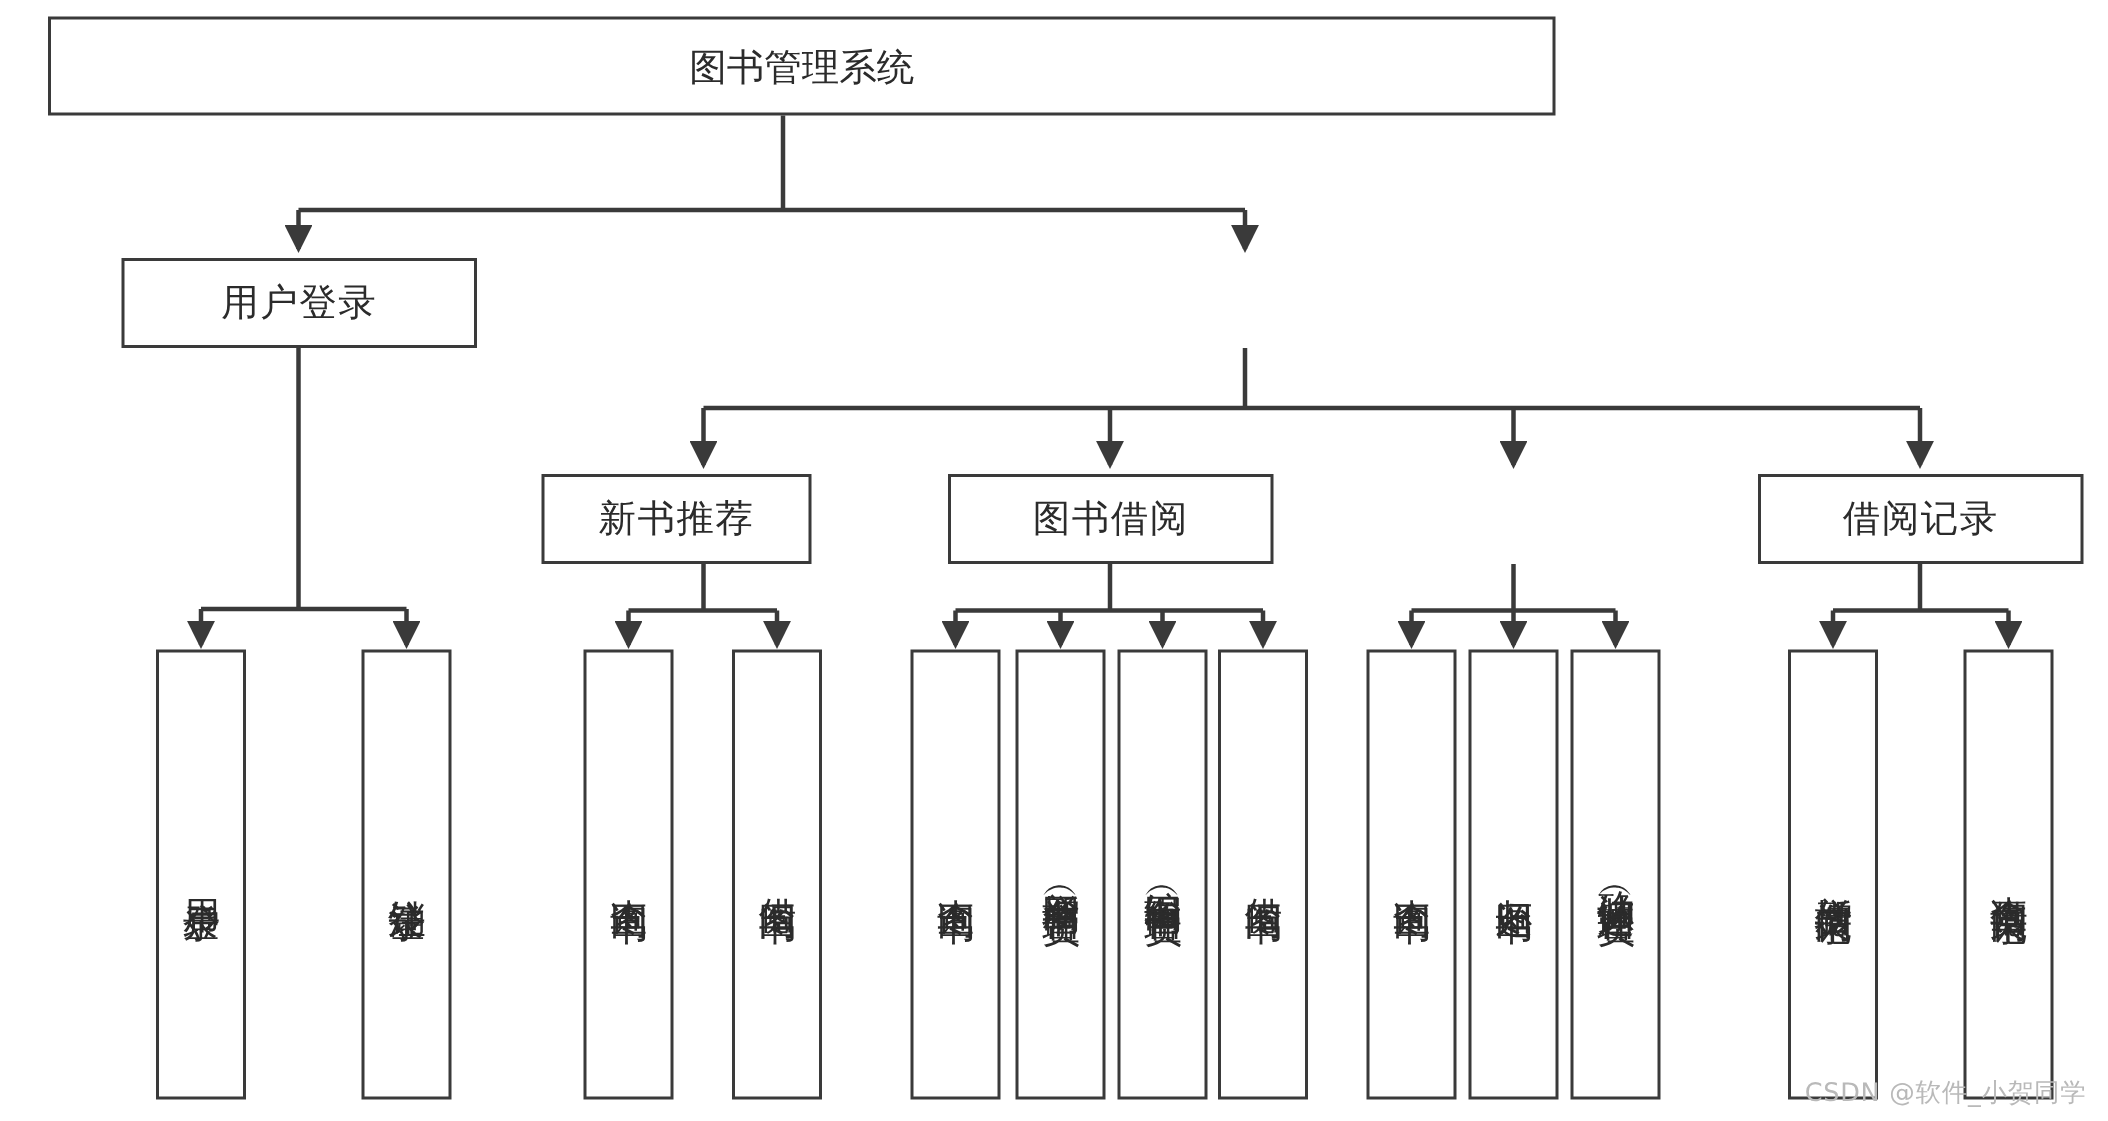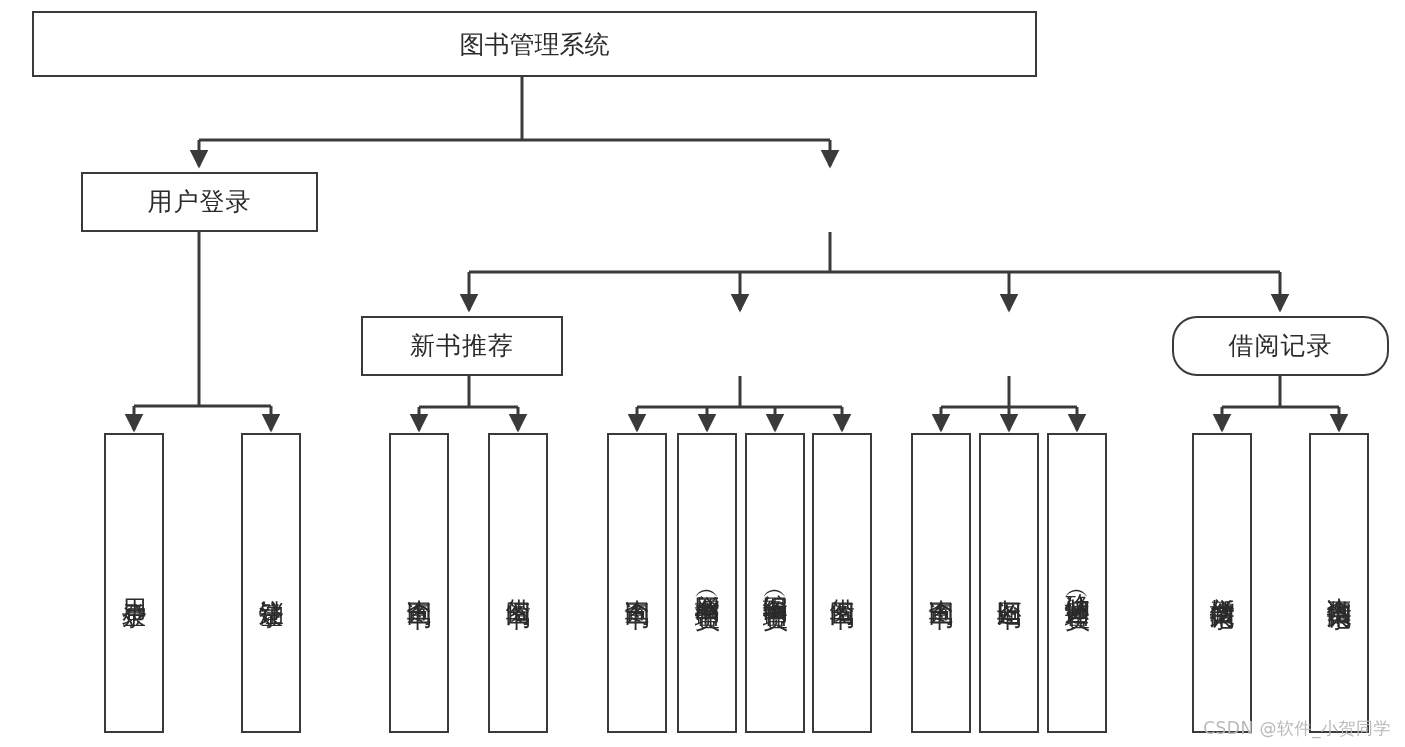--- a/index.html
+++ b/index.html
@@ -120,22 +120,23 @@
       <path d="M 1222 407 L 1339 407"></path>
       <path d="M 1222 407 L 1222 430" marker-end="url(#arrow)"></path>
       <path d="M 1339 407 L 1339 430" marker-end="url(#arrow)"></path>
     </g>
   </svg>
 
   <div class="node root" style="left:20px; top:11px; width:1005px; height:66px;margin-left:12px;">图书管理系统</div>
 
   <div class="node h" style="left:81px; top:172px; width:237px; height:60px;">用户登录</div>
 
-  <div class="node h" style="left:361px; top:316px; width:202px; height:60px;">新书推荐</div>
-  <div class="node h" style="left:1172px; top:316px; width:217px; height:60px;border-radius:25px;">借阅记录</div>
+  <div class="node h" style="left:361px; top:316px; width:180px; height:60px;">新书推荐</div>
+  <div class="node h" style="left:632px; top:316px; width:217px; height:60px;">图书借阅</div>
+  <div class="node h" style="left:1172px; top:316px; width:217px; height:60px;">借阅记录</div>
 
   <div class="node v" style="left:104px; top:433px; width:60px; height:300px;">
     <span class="vtext">用户登录</span>
   </div>
   <div class="node v" style="left:241px; top:433px; width:60px; height:300px;">
     <span class="vtext">注销登录</span>
   </div>
 
   <div class="node v" style="left:389px; top:433px; width:60px; height:300px;">
     <span class="vtext">查询图书</span>

